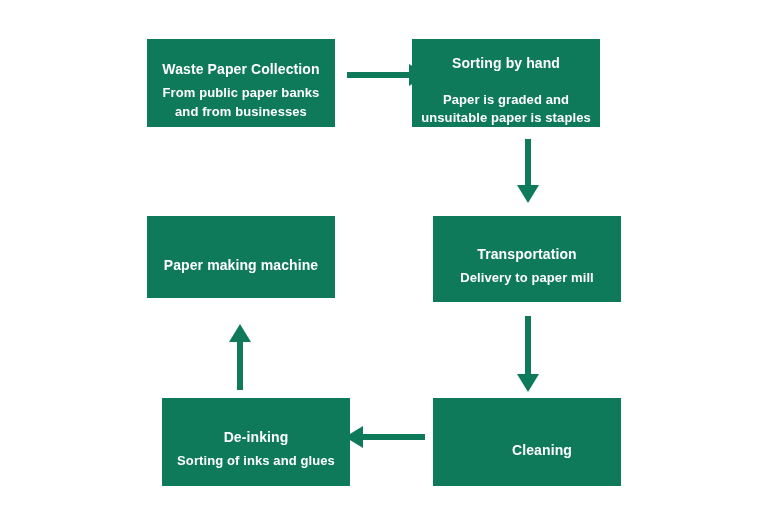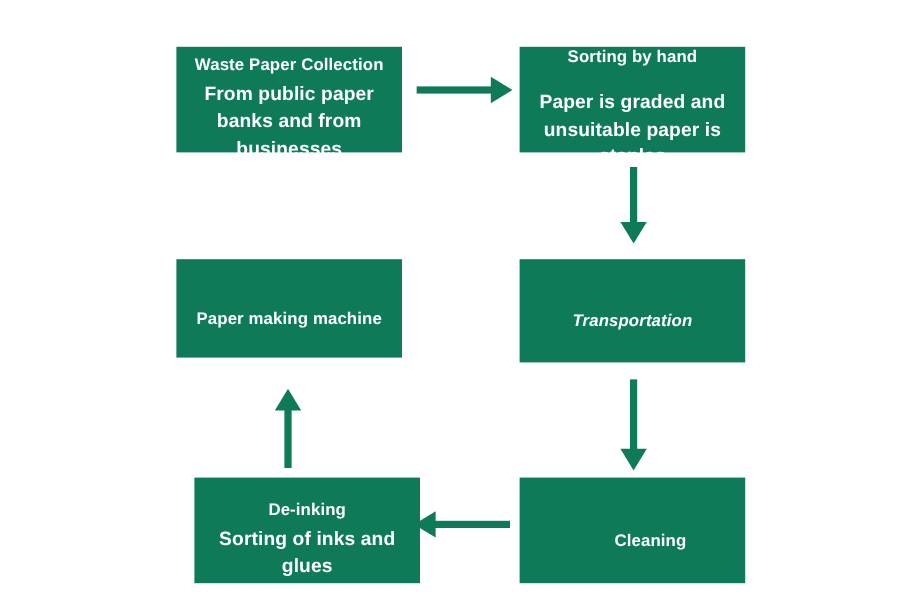--- a/index.html
+++ b/index.html
@@ -33,39 +33,39 @@
   }
   .flow-box .box-title {
     font-size: 14px;
     font-weight: bold;
     line-height: 1.15;
     letter-spacing: 0.1px;
     white-space: nowrap;
     margin-top: 16px;
   }
   .flow-box .box-desc {
-    font-size: 16px;
+    font-size: 13px;
     font-weight: bold;
     line-height: 1.42;
     padding: 0 8px;
     letter-spacing: 0.1px;
   }
   .arrow {
     position: absolute;
     display: block;
   }
   .arrow svg { display: block; }
   .arrow .shaft { fill: var(--arrow-color); }
   .arrow .head  { fill: var(--arrow-color); }
 
   
   #node-waste  { left: 147px; top:  39px; }
-  #node-sort   { left: 433px; top:  39px; gap: 20px; }
+  #node-sort   { left: 412px; top:  39px; gap: 20px; }
   #node-paper  { left: 147px; top: 216px; height: 82px; }
-  #node-trans  { left: 433px; top: 216px; height: 86px; font-style: italic; }
+  #node-trans  { left: 433px; top: 216px; height: 86px; }
   #node-deink  { left: 162px; top: 398px; }
   #node-clean  { left: 433px; top: 398px; padding-left: 30px; }
 
   
   #arrow-1 { left: 347px; top:  62px; } 
   #arrow-2 { left: 515px; top: 139px; } 
   #arrow-3 { left: 515px; top: 316px; } 
   #arrow-4 { left: 345px; top: 424px; } 
   #arrow-5 { left: 227px; top: 324px; } 
 </style>
@@ -83,20 +83,21 @@
     <div class="box-title">Sorting by hand</div>
     <div class="box-desc">Paper is graded and unsuitable paper is staples</div>
   </div>
 
   <div class="flow-box" id="node-paper">
     <div class="box-title">Paper making machine</div>
   </div>
 
   <div class="flow-box" id="node-trans">
     <div class="box-title">Transportation</div>
+    <div class="box-desc">Delivery to paper mill</div>
   </div>
 
   <div class="flow-box" id="node-deink">
     <div class="box-title">De-inking</div>
     <div class="box-desc">Sorting of inks and glues</div>
   </div>
 
   <div class="flow-box" id="node-clean">
     <div class="box-title">Cleaning</div>
   </div>

